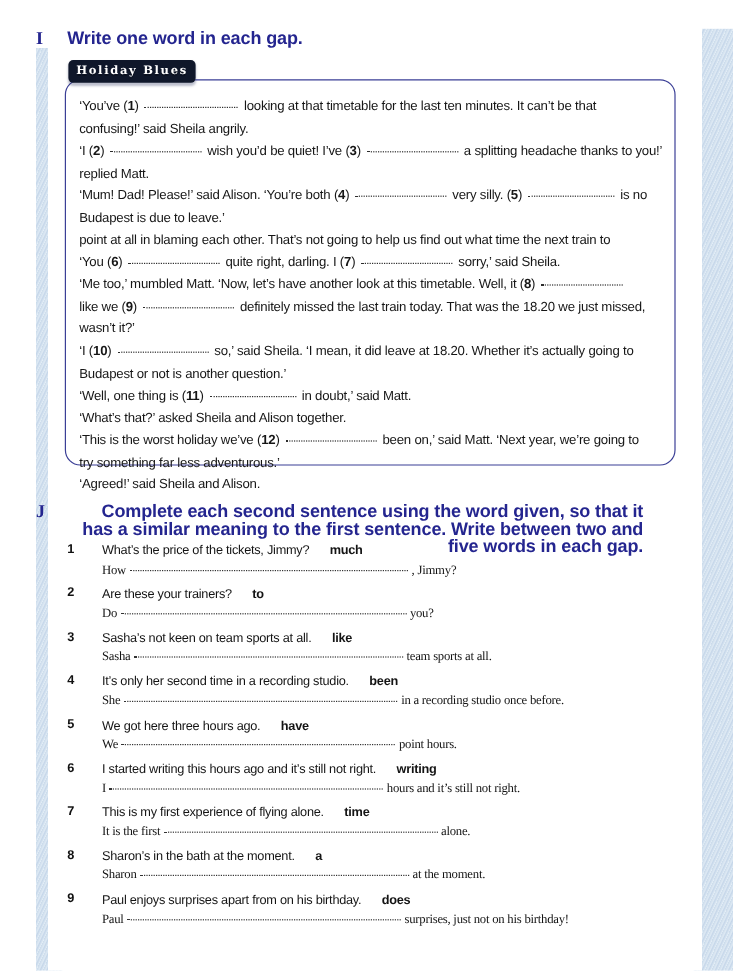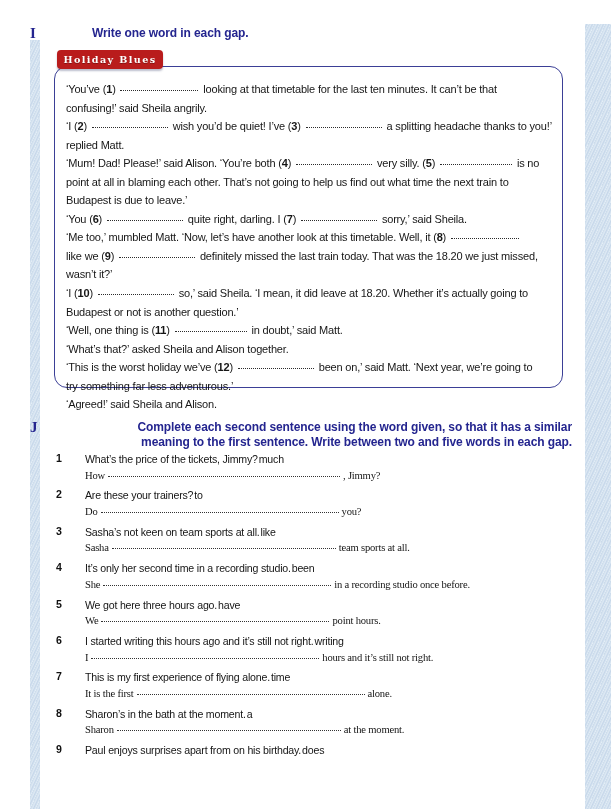--- a/index.html
+++ b/index.html
@@ -39,31 +39,30 @@
     position:absolute;
     color:#24258f;
     font-weight:bold;
     font-size:15px;
     font-family:"Liberation Serif", serif;
   }
   .section-instr {
     position:absolute;
     color:#24258f;
     font-weight:bold;
-    font-size:12px;
+    font-size:15px;
     line-height:14.5px;
     letter-spacing:-0.1px;
-    margin-left:36px;
   }
 
   
   #story-tab {
     position:absolute; left:57px; top:50px;
     width:106px; height:19px;
-    background:#b91c1c;
+    background:#0f172a;
     border-radius:4px;
     box-shadow: 0 2px 2px rgba(60,70,110,.35);
     z-index:3;
   }
   #story-tab-label {
     color:#ffffff;
     font-family:"DejaVu Serif", serif;
     font-weight:bold;
     font-size:9.6px;
     letter-spacing:1.4px;
@@ -108,21 +107,21 @@
     width:18px;
     font-weight:bold; font-size:10.6px; color:#111;
   }
   .j-prompt {
     margin-left:29px;
     font-size:10.6px; color:#141414;
     letter-spacing:-0.2px;
     line-height:15.6px;
     white-space:nowrap;
   }
-  .j-key { font-weight:normal; margin-left:1px; }
+  .j-key { font-weight:bold; margin-left:17px; }
   .j-answer {
     margin-left:29px;
     font-size:10.6px; color:#141414;
     letter-spacing:-0.2px;
     line-height:16.4px;
     white-space:nowrap;
     font-family:Liberation Serif, serif;
   }
   .j-fill {
     display:inline-block;
@@ -146,22 +145,22 @@
   <span id="story-tab-label">Holiday Blues</span>
 </div>
 
 <div id="story-box"></div>
 <div id="story-text">
     <p><span>‘You’ve (</span><span class="gapnum">1</span><span>) </span><span class="gapline" style="width: 78px;"></span><span> looking at that timetable for the last ten minutes. It can’t be that</span></p>
     <p><span>confusing!’ said Sheila angrily.</span></p>
     <p><span>‘I (</span><span class="gapnum">2</span><span>) </span><span class="gapline" style="width: 76px;"></span><span> wish you’d be quiet! I’ve (</span><span class="gapnum">3</span><span>) </span><span class="gapline" style="width: 76px;"></span><span> a splitting headache thanks to you!’</span></p>
     <p><span>replied Matt.</span></p>
     <p><span>‘Mum! Dad! Please!’ said Alison. ‘You’re both (</span><span class="gapnum">4</span><span>) </span><span class="gapline" style="width: 76px;"></span><span> very silly. (</span><span class="gapnum">5</span><span>) </span><span class="gapline" style="width: 72px;"></span><span> is no</span></p>
+    <p><span>Budapest is due to leave.’</span></p>
     <p><span>point at all in blaming each other. That’s not going to help us find out what time the next train to</span></p>
-    <p><span>Budapest is due to leave.’</span></p>
     <p><span>‘You (</span><span class="gapnum">6</span><span>) </span><span class="gapline" style="width: 76px;"></span><span> quite right, darling. I (</span><span class="gapnum">7</span><span>) </span><span class="gapline" style="width: 76px;"></span><span> sorry,’ said Sheila.</span></p>
     <p><span>‘Me too,’ mumbled Matt. ‘Now, let’s have another look at this timetable. Well, it (</span><span class="gapnum">8</span><span>) </span><span class="gapline" style="width: 68px;"></span></p>
     <p><span>like we (</span><span class="gapnum">9</span><span>) </span><span class="gapline" style="width: 76px;"></span><span> definitely missed the last train today. That was the 18.20 we just missed,</span></p>
     <p><span>wasn’t it?’</span></p>
     <p><span>‘I (</span><span class="gapnum">10</span><span>) </span><span class="gapline" style="width: 76px;"></span><span> so,’ said Sheila. ‘I mean, it did leave at 18.20. Whether it’s actually going to</span></p>
     <p><span>Budapest or not is another question.’</span></p>
     <p><span>‘Well, one thing is (</span><span class="gapnum">11</span><span>) </span><span class="gapline" style="width: 72px;"></span><span> in doubt,’ said Matt.</span></p>
     <p><span>‘What’s that?’ asked Sheila and Alison together.</span></p>
     <p><span>‘This is the worst holiday we’ve (</span><span class="gapnum">12</span><span>) </span><span class="gapline" style="width: 76px;"></span><span> been on,’ said Matt. ‘Next year, we’re going to</span></p>
     <p><span>try something far less adventurous.’</span></p>
@@ -208,14 +207,15 @@
       <div class="j-answer"><span>It is the first</span><span class="j-fill" style="width: 228px;"></span><span>alone.</span></div>
     </div>
     <div class="j-item">
       <div class="j-num">8</div>
       <div class="j-prompt"><span>Sharon’s in the bath at the moment.</span><span class="j-key">a</span></div>
       <div class="j-answer"><span>Sharon</span><span class="j-fill" style="width: 224px;"></span><span>at the moment.</span></div>
     </div>
     <div class="j-item">
       <div class="j-num">9</div>
       <div class="j-prompt"><span>Paul enjoys surprises apart from on his birthday.</span><span class="j-key">does</span></div>
+      <div class="j-answer"><span>Paul</span><span class="j-fill" style="width: 228px;"></span><span>surprises, just not on his birthday!</span></div>
     </div>
   </div>
 
 </body></html>

